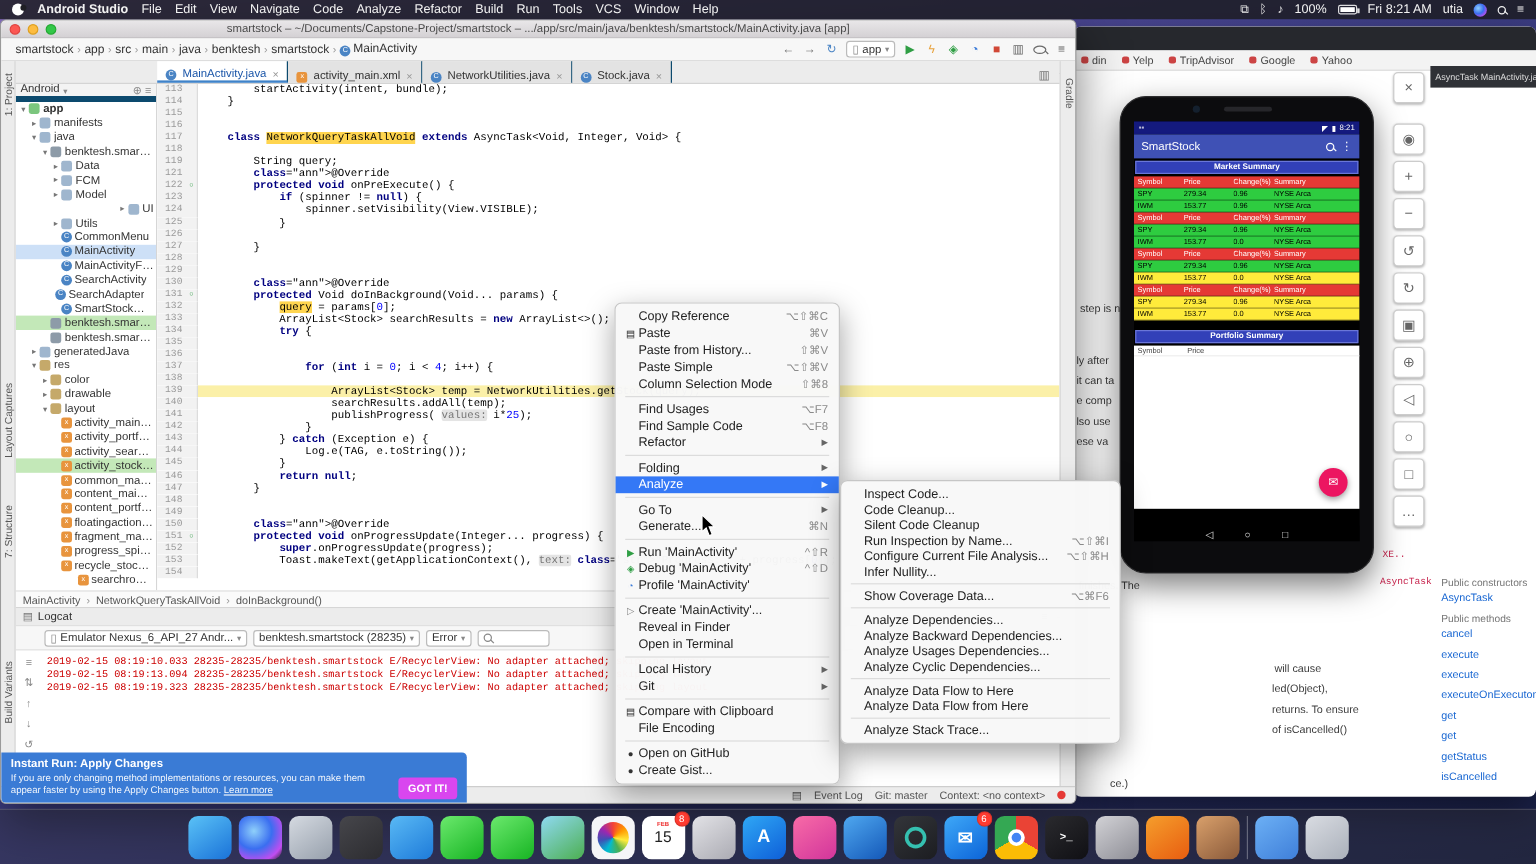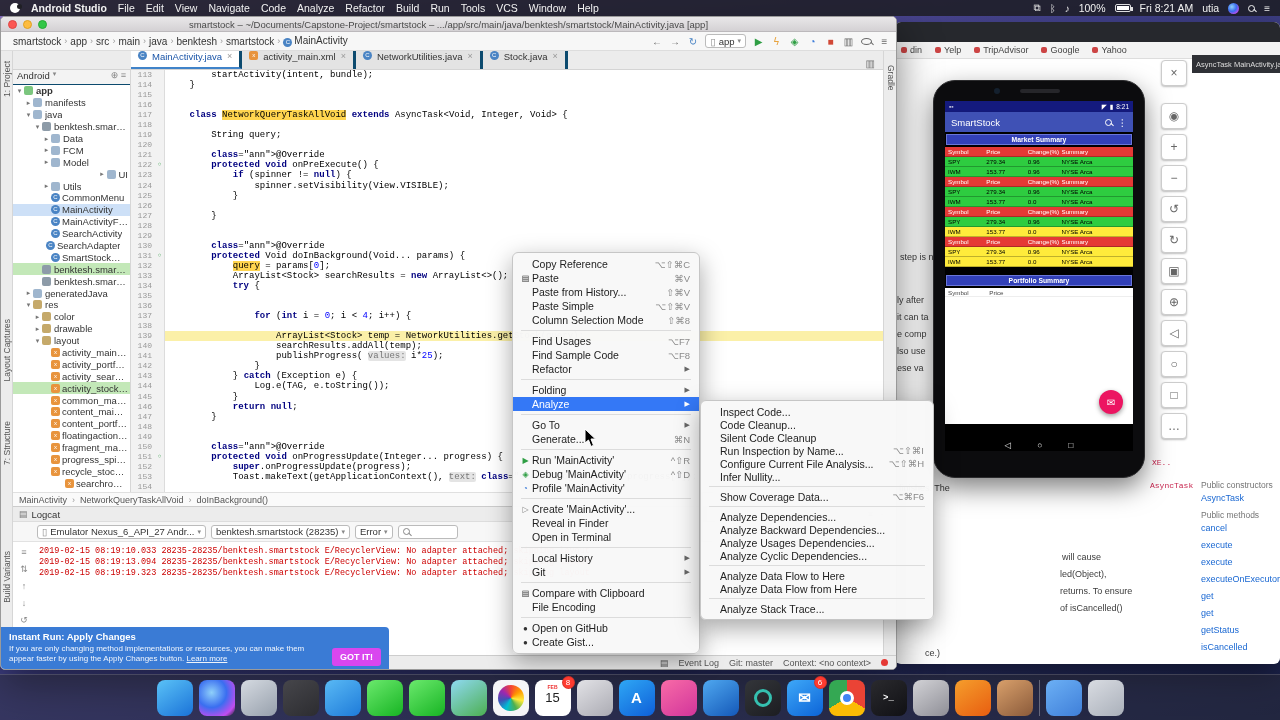--- a/index.html
+++ b/index.html
@@ -59,35 +59,35 @@
     text-align:center;display:inline-block;margin-right:2px;flex:none}
   .xico{width:9px;height:9px;border-radius:2px;background:#E8943D;color:#fff;font-size:6px;line-height:9px;
     text-align:center;display:inline-block;margin-right:2px;flex:none}
   #nav-icons{margin-left:auto;display:flex;align-items:center;gap:7px}
   .nico{font-size:10px;color:#6a6a6a;text-align:center;min-width:11px}
   .chip{display:flex;align-items:center;gap:3px;border:1px solid #bbb;border-radius:3px;background:#fff;
     padding:0 4px;height:14px;font-size:9.5px;color:#333}
 
   .tabsrow{position:absolute;top:34px;left:0;right:0;height:19px;background:#ececec;border-bottom:1px solid #d4d4d4;
     display:flex;align-items:flex-end;padding-left:130px}
-  .tab{display:flex;align-items:flex-start;gap:3px;height:18px;padding:0 7px;font-size:9.5px;color:#333;
-    border-right:3px solid #0c4a6e;background:#e3e3e3}
+  .tab{display:flex;align-items:flex-end;gap:3px;height:18px;padding:0 7px;font-size:9.5px;color:#333;
+    border-right:1px solid #0c4a6e;background:#e3e3e3}
   .tab.active{background:#fff;border-bottom:2px solid #4083c9;color:#1a55a8}
   .tclose{color:#999;font-size:9px;margin-left:2px}
   #tabs-right{margin-left:auto;display:flex;gap:8px;padding:0 8px;color:#777;font-size:10px;align-items:center}
 
   
   .lstripe{position:absolute;left:0;top:34px;bottom:14px;width:12px;background:#ececec;border-right:1px solid #d6d6d6;z-index:2}
   .rstripe{position:absolute;right:0;top:34px;bottom:14px;width:13px;background:#ececec;border-left:1px solid #d6d6d6;z-index:2}
   .vlab{position:absolute;left:1px;writing-mode:vertical-rl;transform:rotate(180deg);font-size:8.5px;color:#555;white-space:nowrap}
   .vlab-r{position:absolute;left:2px;writing-mode:vertical-rl;font-size:8.5px;color:#555;top:14px}
 
   
   #project{position:absolute;left:12px;top:53px;width:118px;height:422px;background:#fff;border-right:1px solid #d6d6d6;overflow:hidden}
-  .pj-head{height:15px;display:flex;align-items:flex-start;gap:3px;padding:0 4px;font-size:9.5px;color:#333;background:#f3f3f3;border-bottom:1px solid #0c4a6e}
+  .pj-head{height:15px;display:flex;align-items:flex-end;gap:3px;padding:0 4px;font-size:9.5px;color:#333;background:#f3f3f3;border-bottom:5px solid #0c4a6e}
   .pj-head .lbl{max-width:40px;overflow:hidden;text-overflow:ellipsis;white-space:nowrap}
   .pj-ic{margin-left:auto;color:#888;font-size:9px}
   .trow{height:11.9px;display:flex;align-items:center;font-size:9.5px;color:#333;white-space:nowrap;overflow:hidden;padding-right:2px}
   .trow.sel{background:#CDE0F7}
   .trow.ghl{background:#C3E8B8}
   .tarrow{width:9px;flex:none;color:#777;font-size:7px;text-align:center}
   .tico{width:9px;height:9px;border-radius:2px;display:inline-block;margin-right:3px;flex:none}
   .t-folder{background:#9FB6CE}
   .t-folder-app{background:#7BC67E}
   .t-folder-res{background:#C5A96A}
@@ -545,21 +545,20 @@
   </div>
 
   <div id="editor">
       <div class="cl"><span class="ln">113</span><span class="gic"></span><span class="ct">        startActivity(intent, bundle);</span></div>
       <div class="cl"><span class="ln">114</span><span class="gic"></span><span class="ct">    }</span></div>
       <div class="cl"><span class="ln">115</span><span class="gic"></span><span class="ct"></span></div>
       <div class="cl"><span class="ln">116</span><span class="gic"></span><span class="ct"></span></div>
       <div class="cl"><span class="ln">117</span><span class="gic"></span><span class="ct">    <span class="kw">class</span> <span class="idhl">NetworkQueryTaskAllVoid</span> <span class="kw">extends</span> AsyncTask&lt;Void, Integer, Void&gt; {</span></div>
       <div class="cl"><span class="ln">118</span><span class="gic"></span><span class="ct"></span></div>
       <div class="cl"><span class="ln">119</span><span class="gic"></span><span class="ct">        String query;</span></div>
-      <div class="cl"><span class="ln">120</span><span class="gic"></span><span class="ct"></span></div>
       <div class="cl"><span class="ln">121</span><span class="gic"></span><span class="ct">        <span <span="" class="kw">class</span>="ann"&gt;@Override</span></div>
       <div class="cl"><span class="ln">122</span><span class="gic">○</span><span class="ct">        <span class="kw">protected</span> <span class="kw">void</span> onPreExecute() {</span></div>
       <div class="cl"><span class="ln">123</span><span class="gic"></span><span class="ct">            <span class="kw">if</span> (spinner != <span class="kw">null</span>) {</span></div>
       <div class="cl"><span class="ln">124</span><span class="gic"></span><span class="ct">                spinner.setVisibility(View.VISIBLE);</span></div>
       <div class="cl"><span class="ln">125</span><span class="gic"></span><span class="ct">            }</span></div>
       <div class="cl"><span class="ln">126</span><span class="gic"></span><span class="ct"></span></div>
       <div class="cl"><span class="ln">127</span><span class="gic"></span><span class="ct">        }</span></div>
       <div class="cl"><span class="ln">128</span><span class="gic"></span><span class="ct"></span></div>
       <div class="cl"><span class="ln">129</span><span class="gic"></span><span class="ct"></span></div>
       <div class="cl"><span class="ln">130</span><span class="gic"></span><span class="ct">        <span <span="" class="kw">class</span>="ann"&gt;@Override</span></div>

